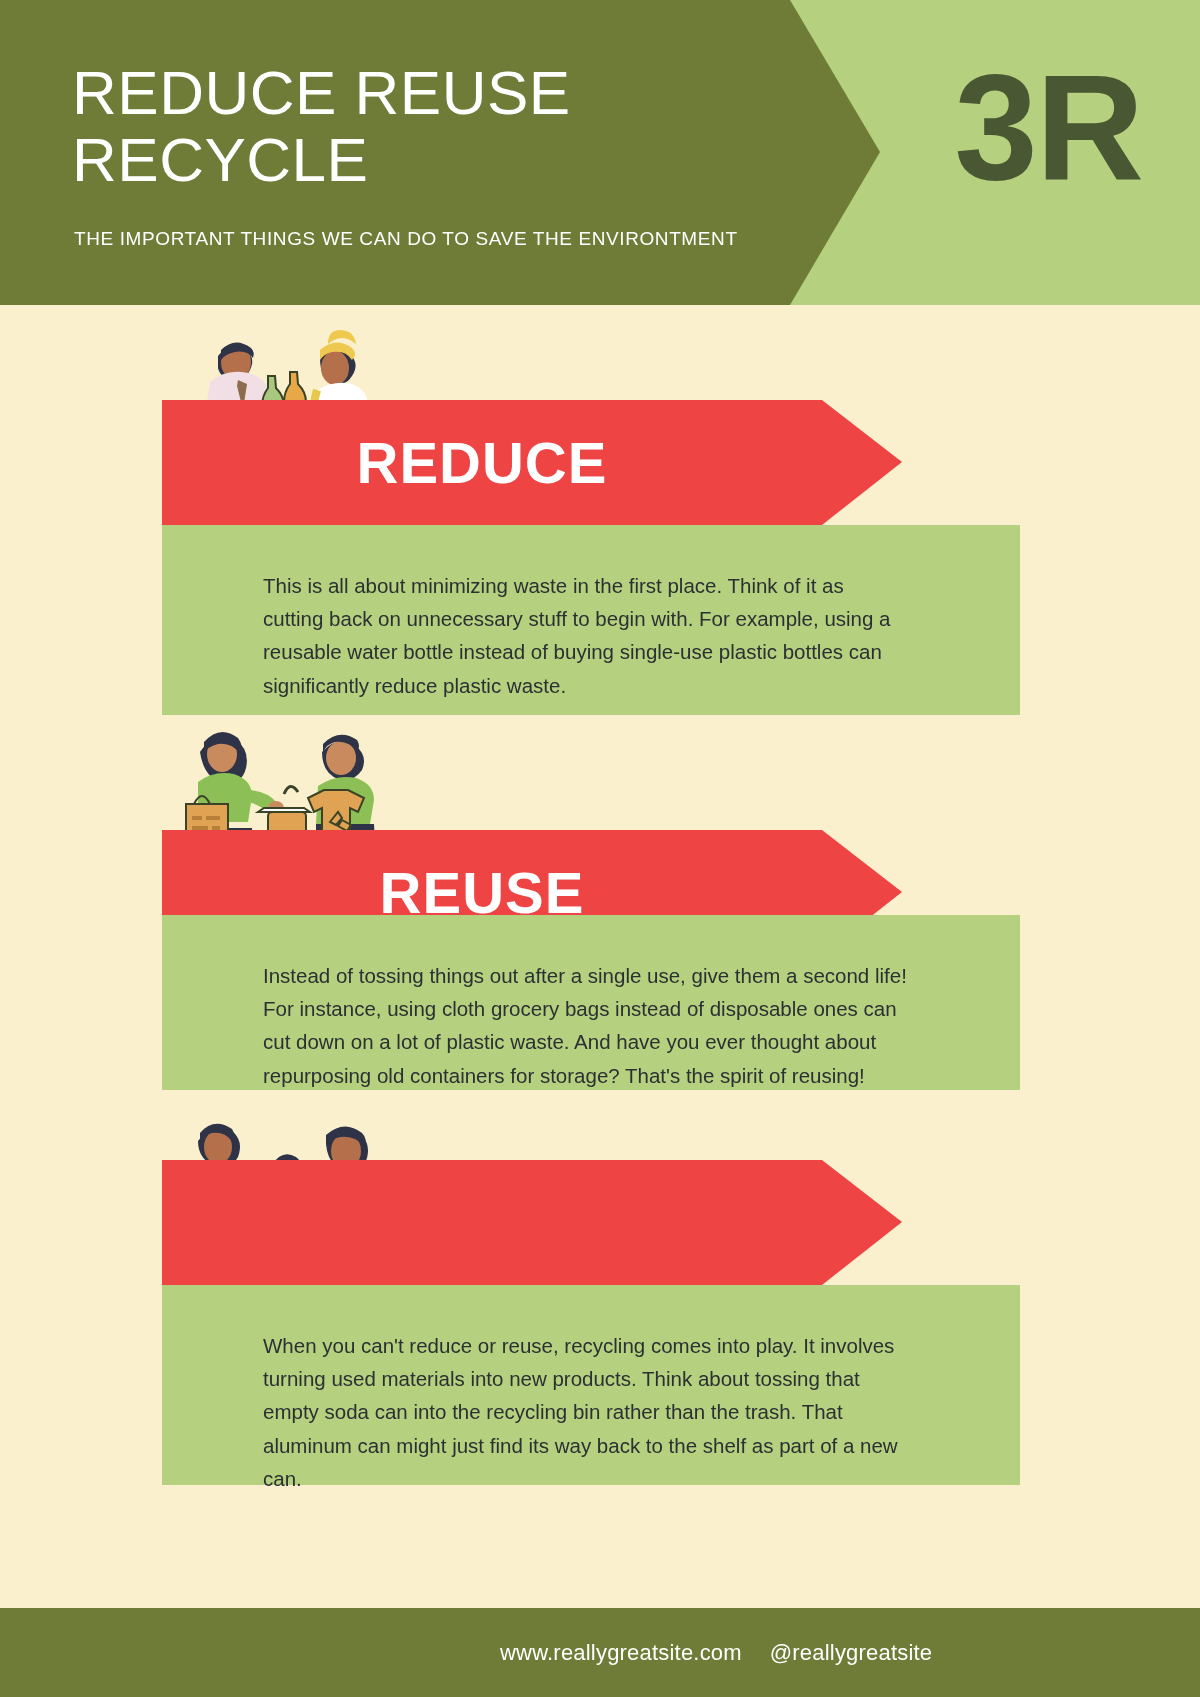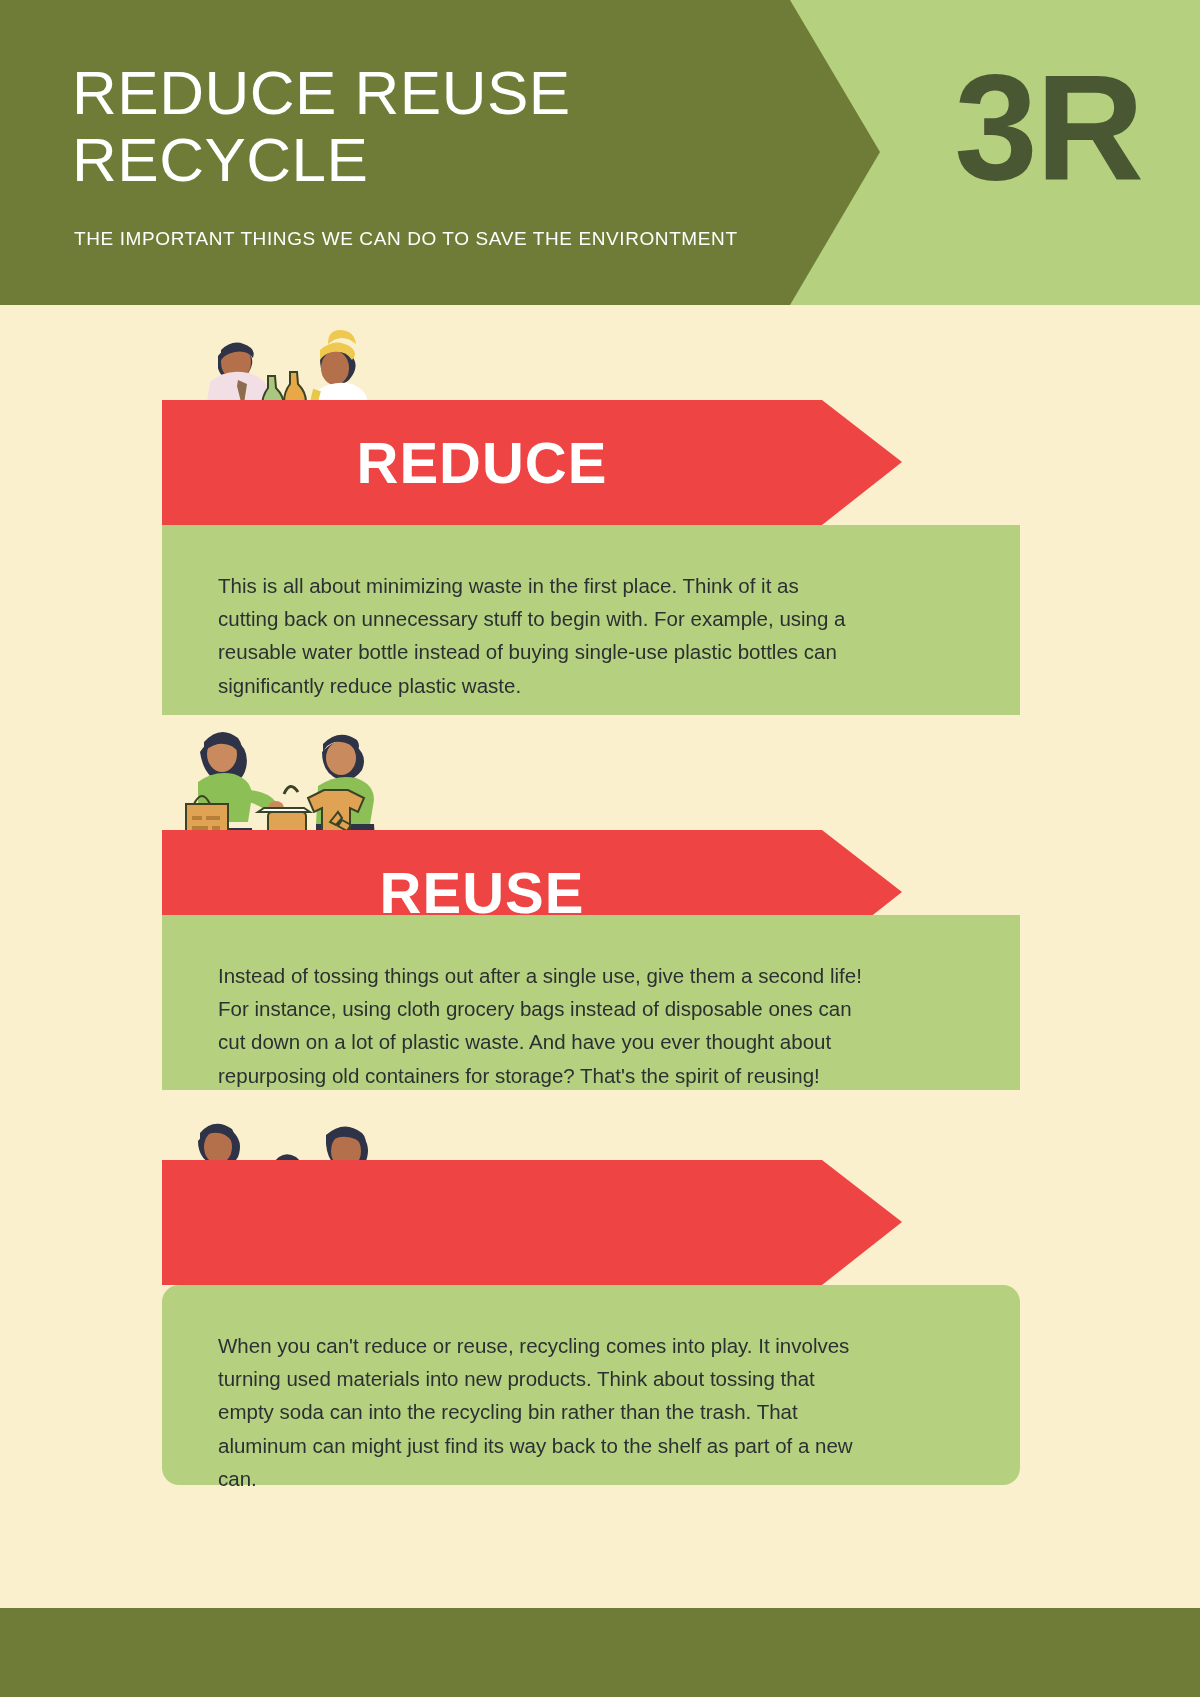--- a/index.html
+++ b/index.html
@@ -72,20 +72,21 @@
     position:absolute; left:162px;
     width:858px;
     background:#b5d07e;
   }
   .sec-text {
     color:#2b3033;
     font-size:20.5px;
     line-height:1.62;
     padding:44px 60px 38px 56px;
     max-width:760px;
+    margin-left:45px;
   }
 
   
   .illus { position:absolute; }
   .illus svg { display:block; }
 
   
   .footer {
     position:absolute; left:0; top:1608px; width:1200px; height:89px;
     background:#6f7c37;
@@ -275,19 +276,23 @@
       <path d="M116 130 l52 0 l-6 64 l-40 0z" fill="#b5d07e" stroke="#3a4326" stroke-width="2"></path>
       <rect x="114" y="124" width="56" height="8" fill="#b5d07e" stroke="#3a4326" stroke-width="2"></rect>
       <path d="M133 148 l8 -11 l5 7 l-7 9z M147 146 l10 6 l-5 8 l-10 -7z M129 161 l17 0 l0 9 l-17 0z" fill="none" stroke="#f4f0e0" stroke-width="3"></path>
     </svg>
   </div>
 
   <div class="sec-banner" style="top:75px;">
     <div class="sec-banner-label"></div>
   </div>
 
-  <div class="sec-body" style="top:200px; height:200px;border-radius:17px;">
+  <div class="sec-body" style="top:200px; height:200px;">
     <div class="sec-text">When you can't reduce or reuse, recycling comes into play. It involves turning used materials into new products. Think about tossing that empty soda can into the recycling bin rather than the trash. That aluminum can might just find its way back to the shelf as part of a new can.</div>
   </div>
 </div>
 
 <div class="footer">
+  <div class="footer-right">
+    <span class="footer-link">www.reallygreatsite.com</span>
+    <span class="footer-link">@reallygreatsite</span>
+  </div>
 </div>
 
 </body></html>

